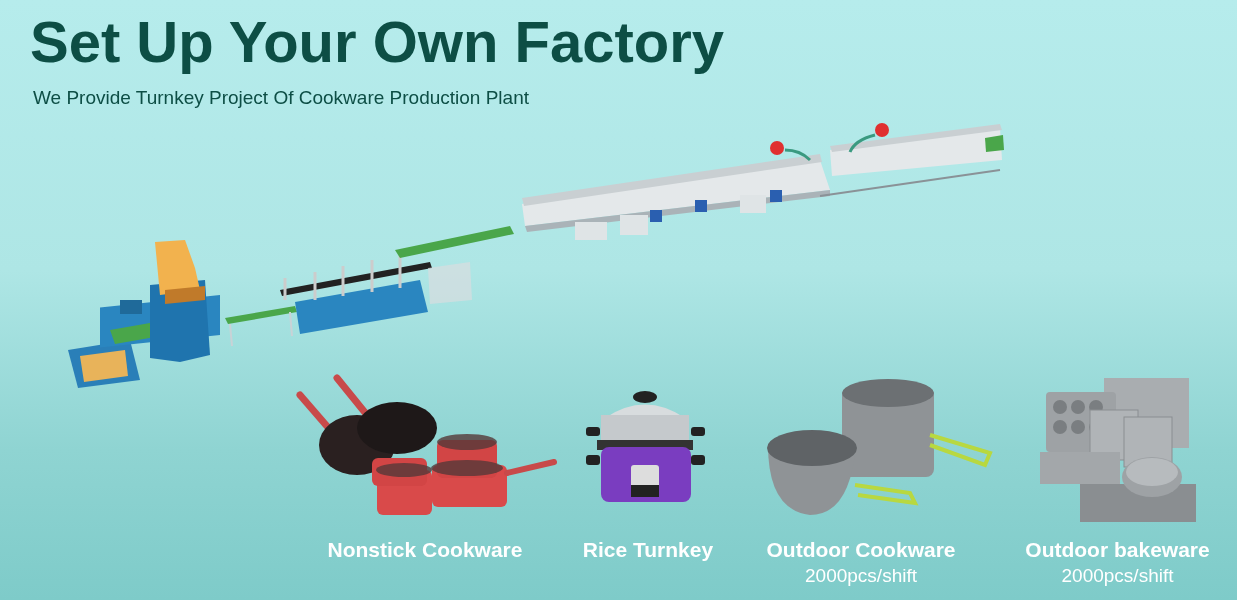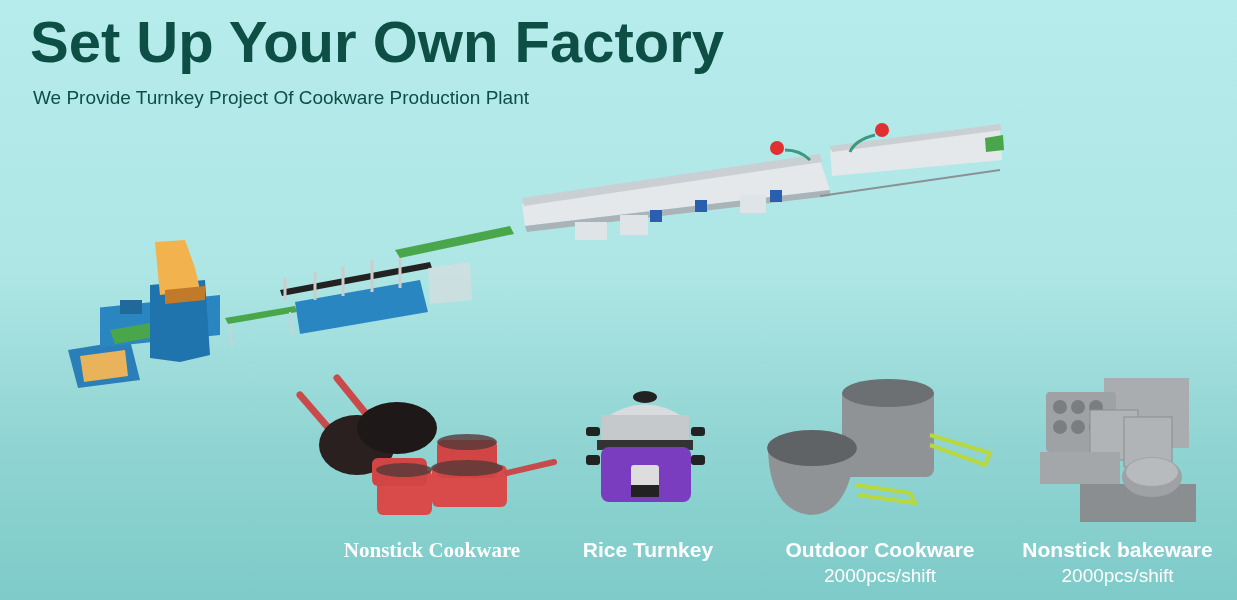--- a/index.html
+++ b/index.html
@@ -120,26 +120,26 @@
       <circle cx="56" cy="55" r="7"></circle>
   </g>
   <rect x="50" y="38" width="48" height="50" fill="#b0b4b7" stroke="#8a8e91"></rect>
   <rect x="84" y="45" width="48" height="50" fill="#b0b4b7" stroke="#8a8e91"></rect>
   <rect x="0" y="80" width="80" height="32" fill="#a3a7aa"></rect>
   <rect x="40" y="112" width="116" height="38" fill="#8a8e91"></rect>
   <ellipse cx="112" cy="105" rx="30" ry="20" fill="#9ea2a5"></ellipse>
   <ellipse cx="112" cy="100" rx="26" ry="14" fill="#b7bbbe"></ellipse>
 </svg>
 
-<div class="caption" style="left:307px;top:537px;width:250px;font-family:Liberation Serif, serif;">
+<div class="caption" style="left:300px;top:537px;width:250px;">
   <span class="name">Nonstick Cookware</span>
 </div>
 <div class="caption" style="left:548px;top:537px;width:200px;">
   <span class="name">Rice Turnkey</span>
 </div>
-<div class="caption" style="left:764px;top:537px;width:232px;">
+<div class="caption" style="left:745px;top:537px;width:232px;">
   <span class="name">Outdoor Cookware</span>
   <span class="rate">2000pcs/shift</span>
 </div>
 <div class="caption" style="left:1000px;top:537px;width:235px;">
-  <span class="name">Nonstick bakeware</span>
+  <span class="name">Outdoor bakeware</span>
   <span class="rate">2000pcs/shift</span>
 </div>
 
 </body></html>

